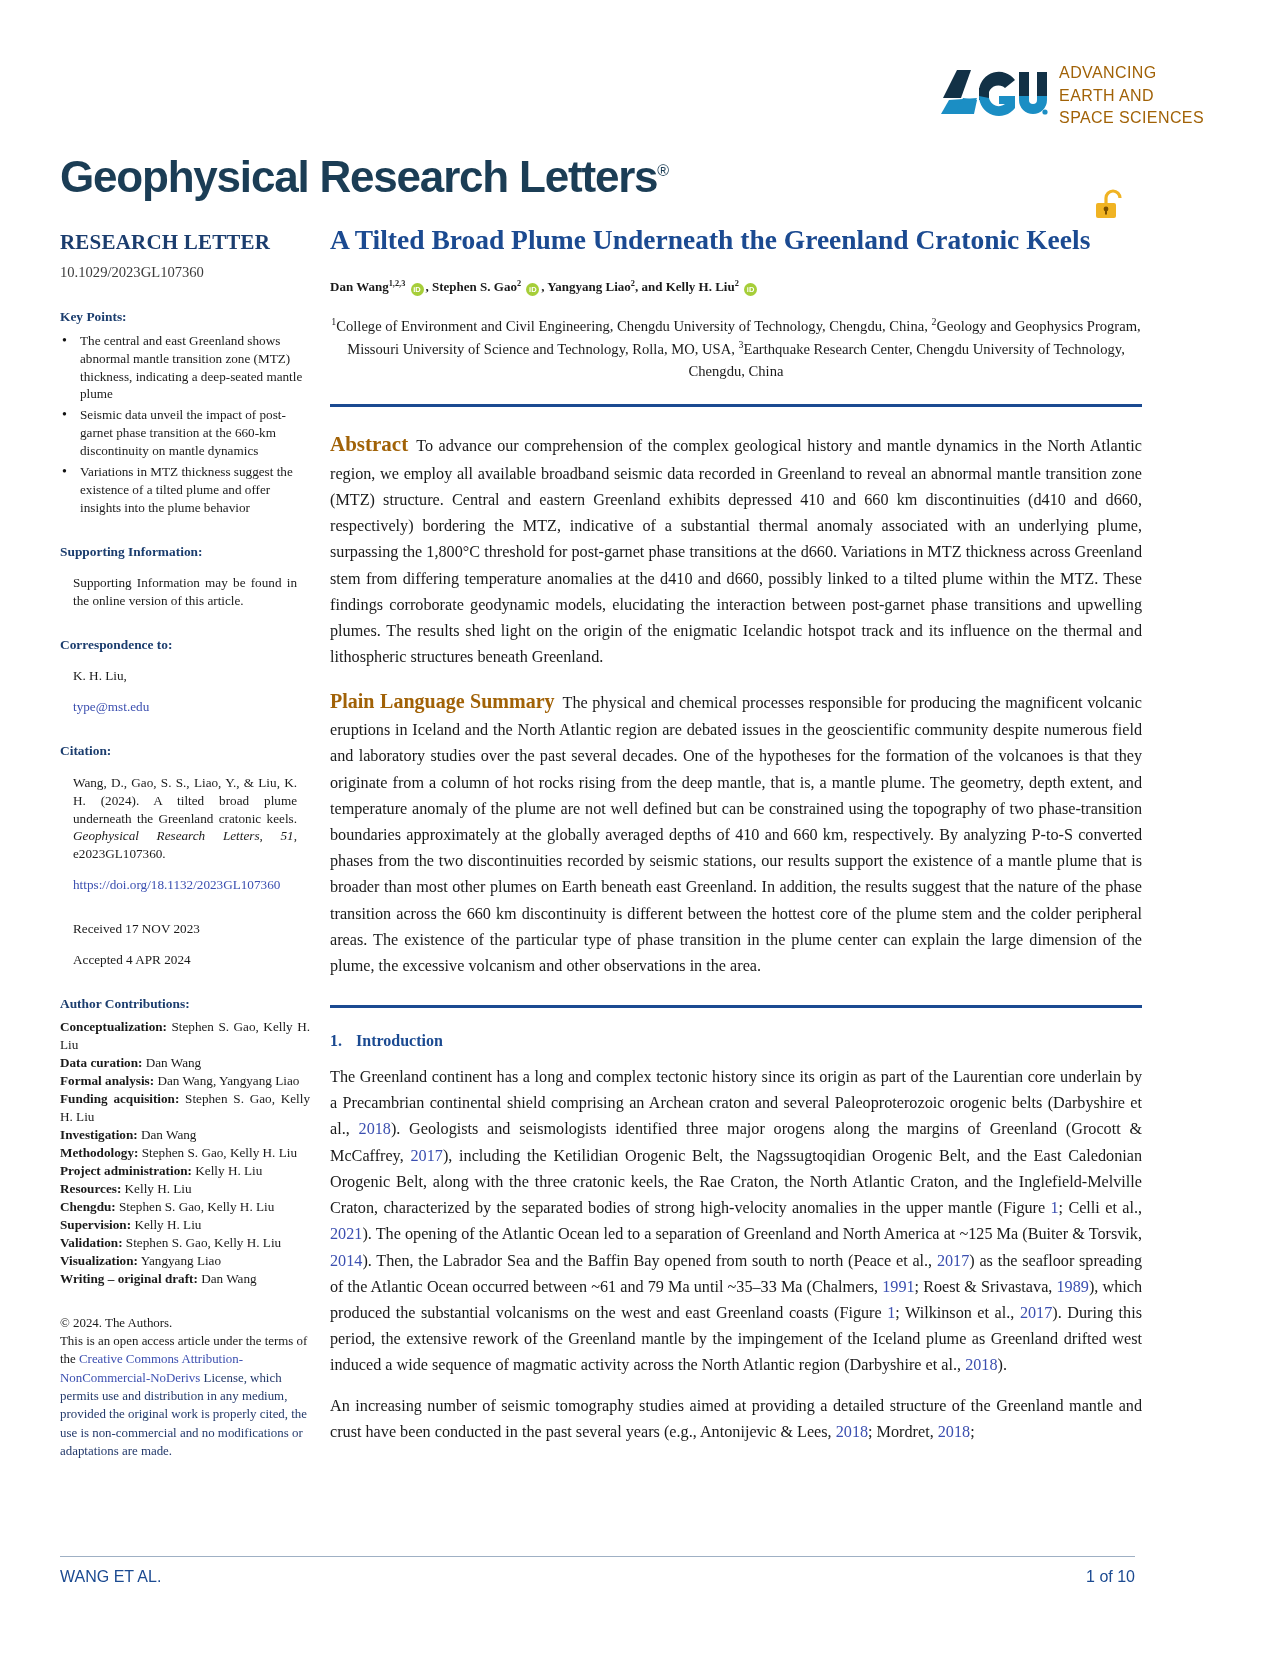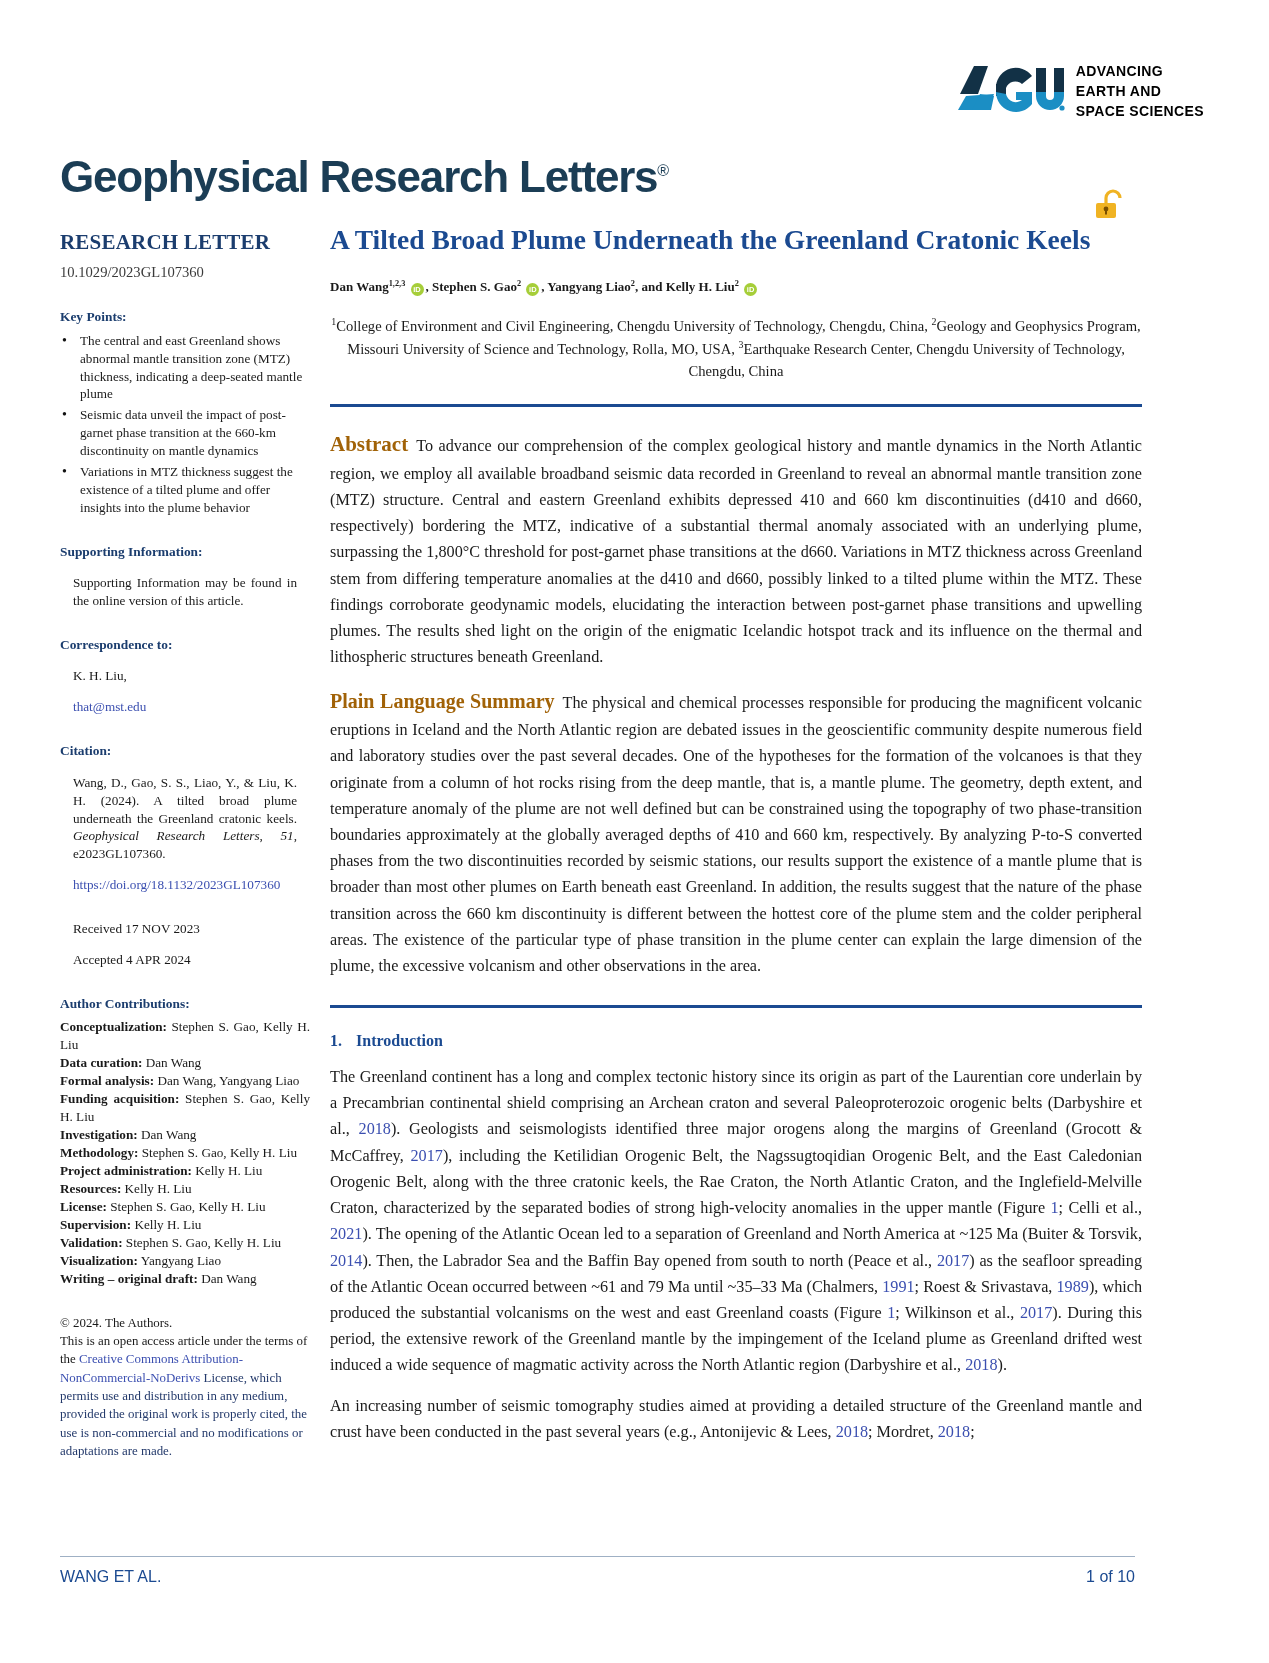--- a/index.html
+++ b/index.html
@@ -10,22 +10,22 @@
     color:#1a1a1a;
     position:relative;
     overflow:hidden;
   }
   .page { position:relative; width:1269px; height:1663px; box-sizing:border-box; }
 
   
   .masthead { position:absolute; left:0; top:0; width:1269px; height:210px; }
   .agu-logo { position:absolute; right:65px; top:62px; display:flex; align-items:center; gap:10px; }
   .agu-mark { position:relative; width:108px; height:56px; }
-  .agu-tag { font-family:"Liberation Sans", sans-serif; font-weight:bold; font-size:14px;
-             letter-spacing:0.4px; line-height:1.42; color:#000000; }
+  .agu-tag { font-family:"Liberation Sans", sans-serif; font-weight:normal; font-size:16px;
+             letter-spacing:0.4px; line-height:1.42; color:#a16207; }
   .journal-title {
     position:absolute; left:60px; top:152px;
     font-family:"Liberation Sans", sans-serif;
     font-weight:bold; font-size:44px; letter-spacing:-1.2px;
     color:#1b3d55; white-space:nowrap;
   }
   .journal-title .reg { font-size:16px; vertical-align:super; font-weight:normal; }
 
   
   .oa-lock { position:absolute; left:1092px; top:188px; width:40px; height:36px; }
@@ -168,21 +168,21 @@
     </ul>
 
     <div class="blk">
       <div class="sec-head">Supporting Information:</div>
       <p>Supporting Information may be found in the online version of this article.</p>
     </div>
 
     <div class="blk">
       <div class="sec-head">Correspondence to:</div>
       <p>K. H. Liu,</p>
-      <p class="lnk">that@mst.edu</p>
+      <p class="lnk">type@mst.edu</p>
     </div>
 
     <div class="blk">
       <div class="sec-head">Citation:</div>
       <p><span>Wang, D., Gao, S. S., Liao, Y., &amp; Liu, K. H. (2024). A tilted broad plume underneath the Greenland cratonic keels. </span><i>Geophysical Research Letters</i><span>, </span><i>51</i><span>, e2023GL107360.</span></p>
       <p class="lnk">https://doi.org/18.1132/2023GL107360</p>
     </div>
 
     <div class="blk">
       <p>Received 17 NOV 2023</p>
@@ -193,21 +193,21 @@
       <div class="sec-head">Author Contributions:</div>
       <div id="contrib-list">
           <p><b>Conceptualization:</b><span> Stephen S. Gao, Kelly H. Liu</span></p>
           <p><b>Data curation:</b><span> Dan Wang</span></p>
           <p><b>Formal analysis:</b><span> Dan Wang, Yangyang Liao</span></p>
           <p><b>Funding acquisition:</b><span> Stephen S. Gao, Kelly H. Liu</span></p>
           <p><b>Investigation:</b><span> Dan Wang</span></p>
           <p><b>Methodology:</b><span> Stephen S. Gao, Kelly H. Liu</span></p>
           <p><b>Project administration:</b><span> Kelly H. Liu</span></p>
           <p><b>Resources:</b><span> Kelly H. Liu</span></p>
-          <p><b>License:</b><span> Stephen S. Gao, Kelly H. Liu</span></p>
+          <p><b>Chengdu:</b><span> Stephen S. Gao, Kelly H. Liu</span></p>
           <p><b>Supervision:</b><span> Kelly H. Liu</span></p>
           <p><b>Validation:</b><span> Stephen S. Gao, Kelly H. Liu</span></p>
           <p><b>Visualization:</b><span> Yangyang Liao</span></p>
           <p><b>Writing – original draft:</b><span> Dan Wang</span></p>
         </div>
     </div>
 
     <div class="license">
       <span class="c-black">© 2024. The Authors.</span><br>
       <span class="c-black">This is an open access article under the terms of the </span><span class="lnk2">Creative Commons Attribution-NonCommercial-NoDerivs</span><span> License, which permits use and distribution in any medium, provided the original work is properly cited, the use is non-commercial and no modifications or adaptations are made.</span>

